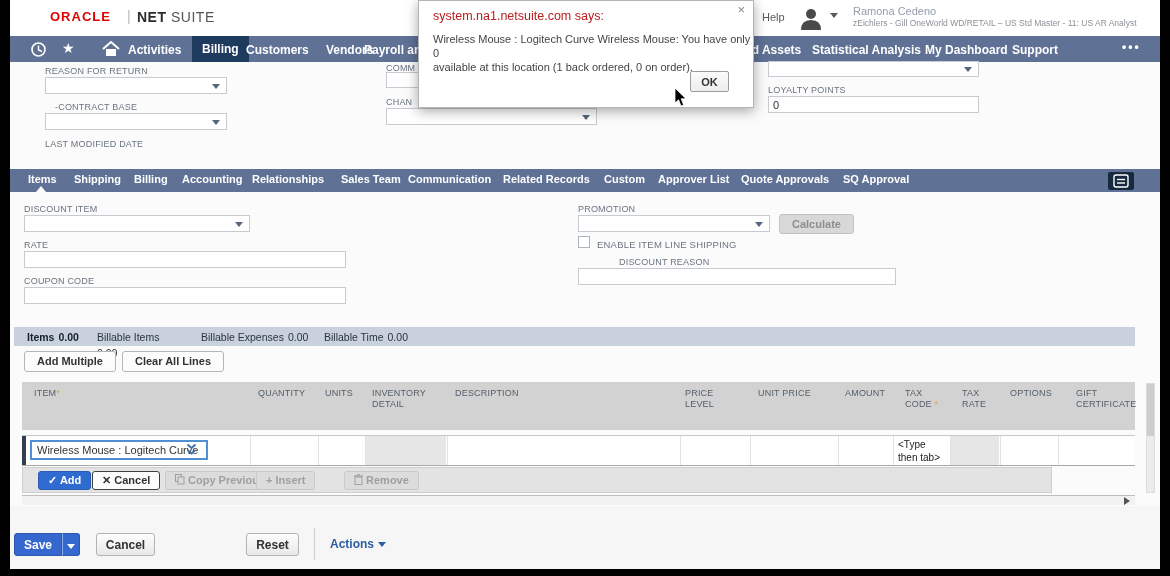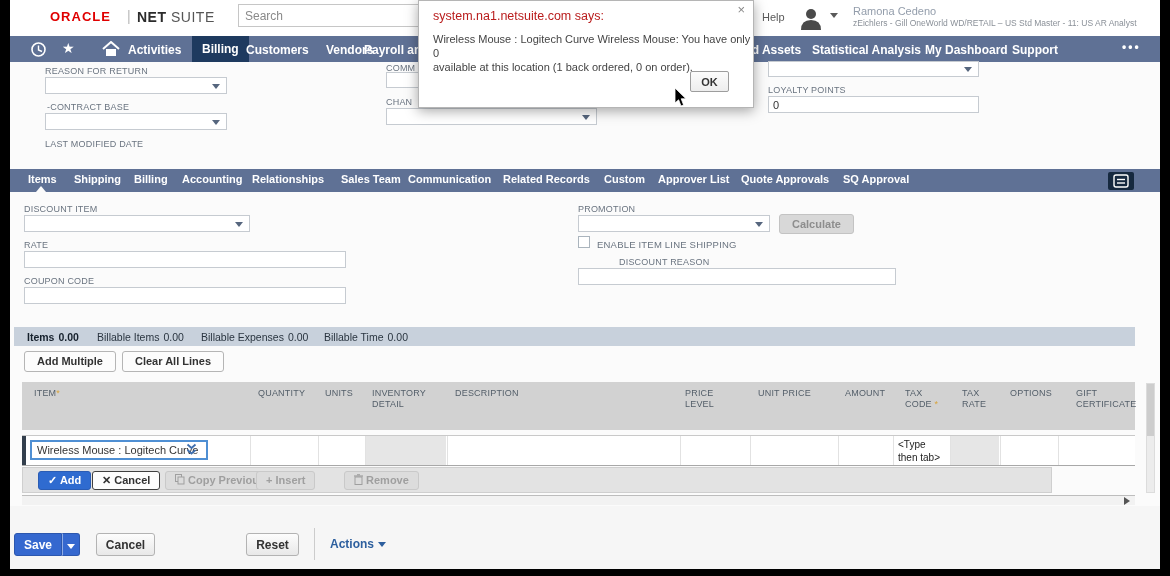--- a/index.html
+++ b/index.html
@@ -100,21 +100,20 @@
 </head>
 <body>
 
 <div class="stage">
 
   <div class="hdr">
     <span class="logo-oracle">ORACLE</span>
     <span class="logo-sep">|</span>
     <span class="logo-net">NET</span>
     <span class="logo-suite">SUITE</span>
-    <input class="search" type="text" placeholder="Search" style="">
     <span class="help-link">Help</span>
     <svg class="abs" style="left:788px;top:6px;" width="26" height="25" viewBox="0 0 26 25">
       <circle cx="13" cy="8" r="5" fill="#4a4a4a"></circle>
       <path d="M3 24 Q3 14 13 14 Q23 14 23 24 Z" fill="#4a4a4a"></path>
     </svg>
     <span class="avatar-caret"></span>
     <span class="user-name">Ramona Cedeno</span>
     <span class="user-role">zEichlers - Gill OneWorld WD/RETAIL – US Std Master - 11: US AR Analyst</span>
   </div>
 
@@ -136,21 +135,21 @@
   <span class="navitem" style="left:745px;">ed Assets</span>
   <span class="navitem" style="left:812px;">Statistical Analysis</span>
   <span class="navitem" style="left:925px;">My Dashboard</span>
   <span class="navitem" style="left:1012px;">Support</span>
   <span class="nav-more">•••</span>
 
   <span class="flabel" style="left:45px;top:66px;">REASON FOR RETURN</span>
   <div class="fbox" style="left:45px;top:77px;width:182px;">
       <span class="dd-arrow"></span>
     </div>
-  <span class="flabel" style="left:47px;top:102px;">-CONTRACT BASE</span>
+  <span class="flabel" style="left:55px;top:102px;">-CONTRACT BASE</span>
   <div class="fbox" style="left:45px;top:113px;width:182px;">
       <span class="dd-arrow"></span>
     </div>
   <span class="flabel" style="left:45px;top:139px;">LAST MODIFIED DATE</span>
 
   <span class="flabel" style="left:386px;top:63px;">COMM</span>
   <div class="fbox" style="left:386px;top:72px;width:120px;height:16px;"></div>
   <span class="flabel" style="left:386px;top:97px;">CHAN</span>
   <div class="fbox" style="left:386px;top:108px;width:211px;">
       <span class="dd-arrow"></span>
@@ -201,21 +200,21 @@
   <div class="abs" style="left:578px;top:236px;width:12px;height:12px;background:#fff;border:1px solid #aab4bd;"></div>
   <span class="flabel" style="left:597px;top:239px;font-size:9.5px;">ENABLE ITEM LINE SHIPPING</span>
   <span class="flabel" style="left:578px;top:257px;padding-left:41px;">DISCOUNT REASON</span>
   <div class="fbox" style="left:578px;top:268px;width:318px;"></div>
 
   <div class="summary"></div>
   <span class="tot sel" style="left:27px;">
       <span>Items</span>
       <span>0.00</span>
     </span>
-  <span class="tot" style="left:97px;">
+  <span class="tot" style="left:97px;flex-direction:column;">
       <span>Billable Items</span>
       <span>0.00</span>
     </span>
   <span class="tot" style="left:201px;">
       <span>Billable Expenses</span>
       <span>0.00</span>
     </span>
   <span class="tot" style="left:324px;">
       <span>Billable Time</span>
       <span>0.00</span>

